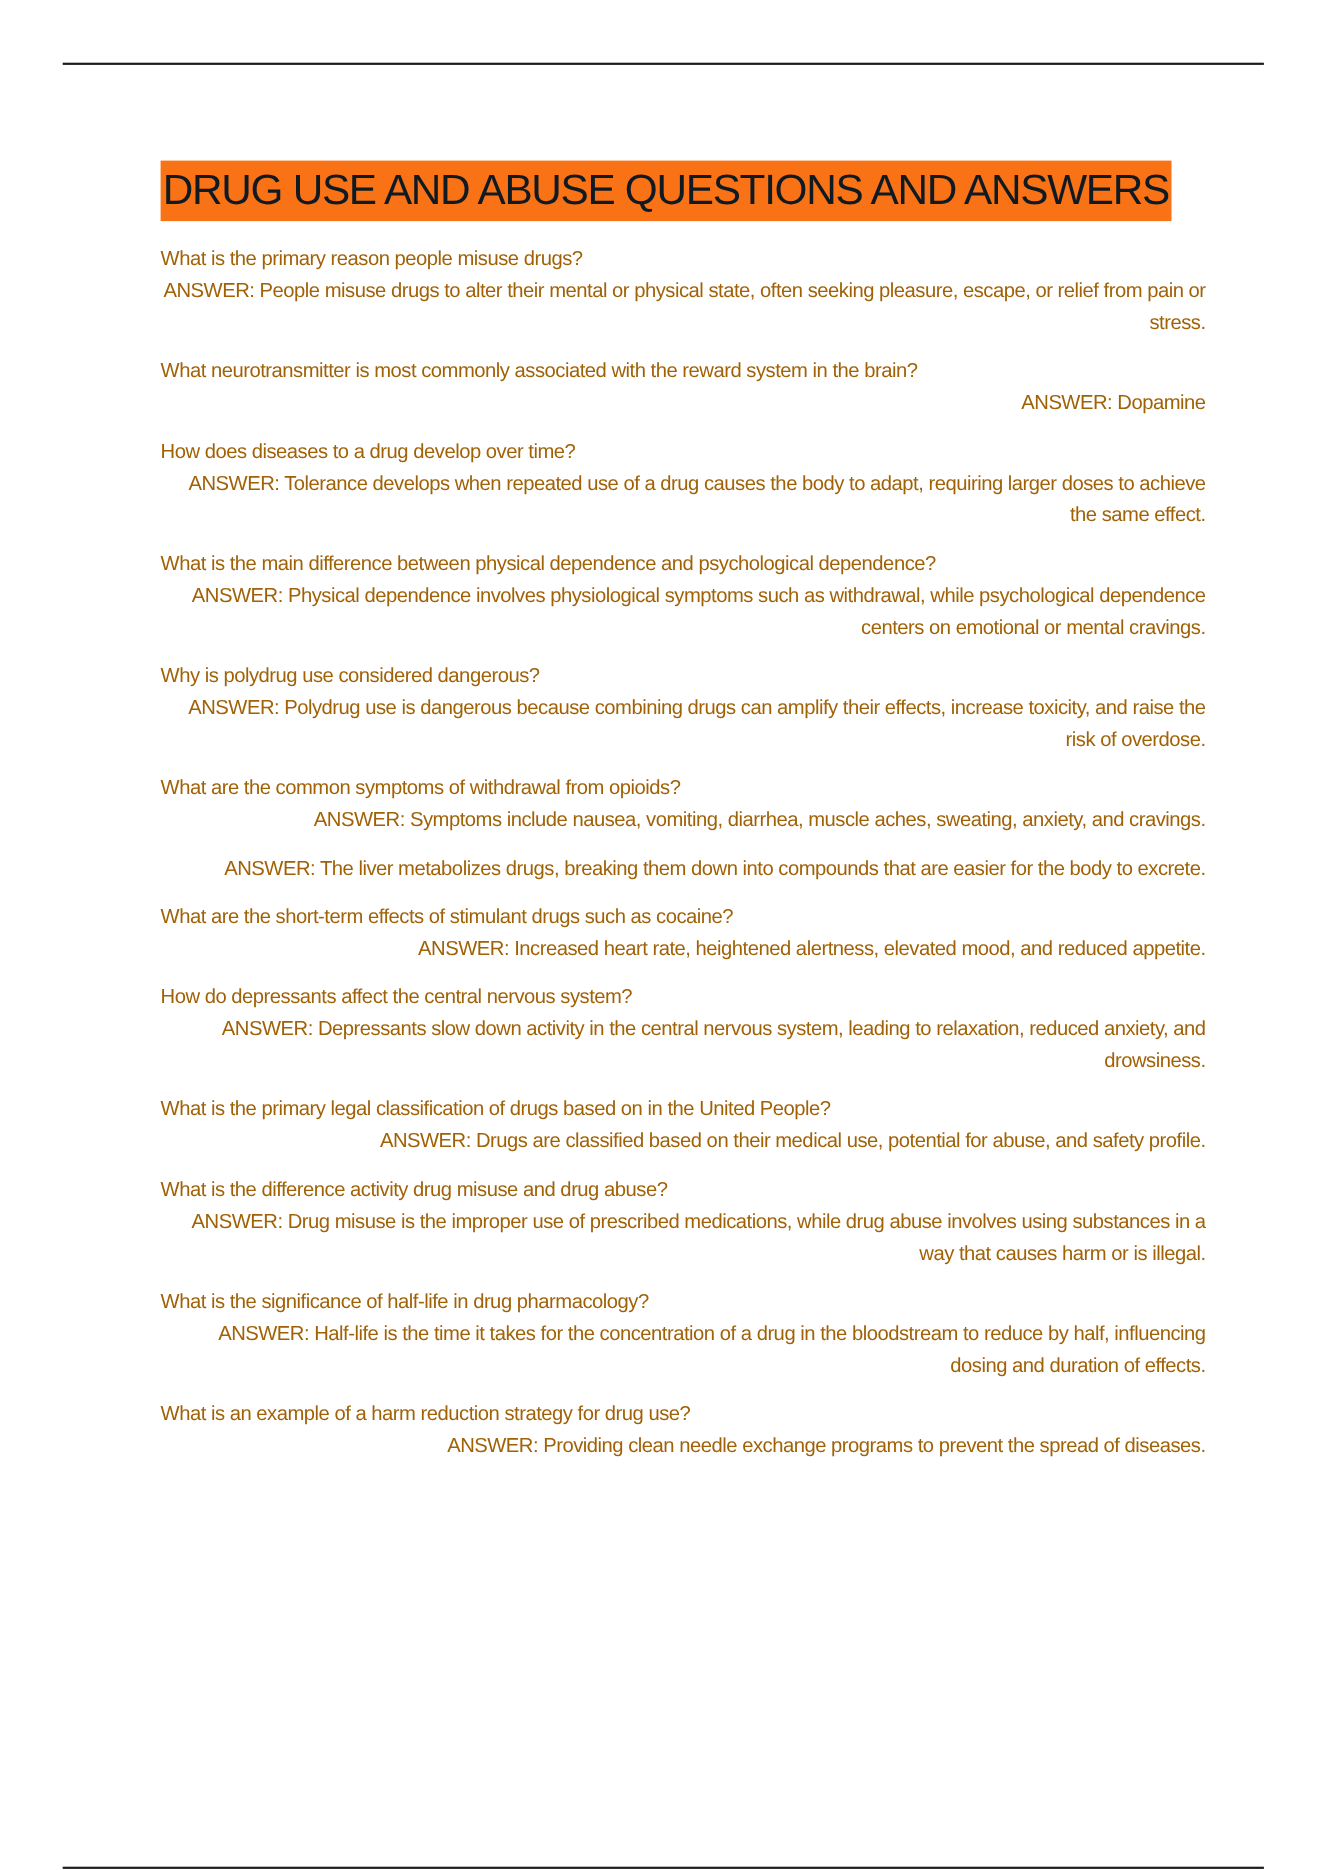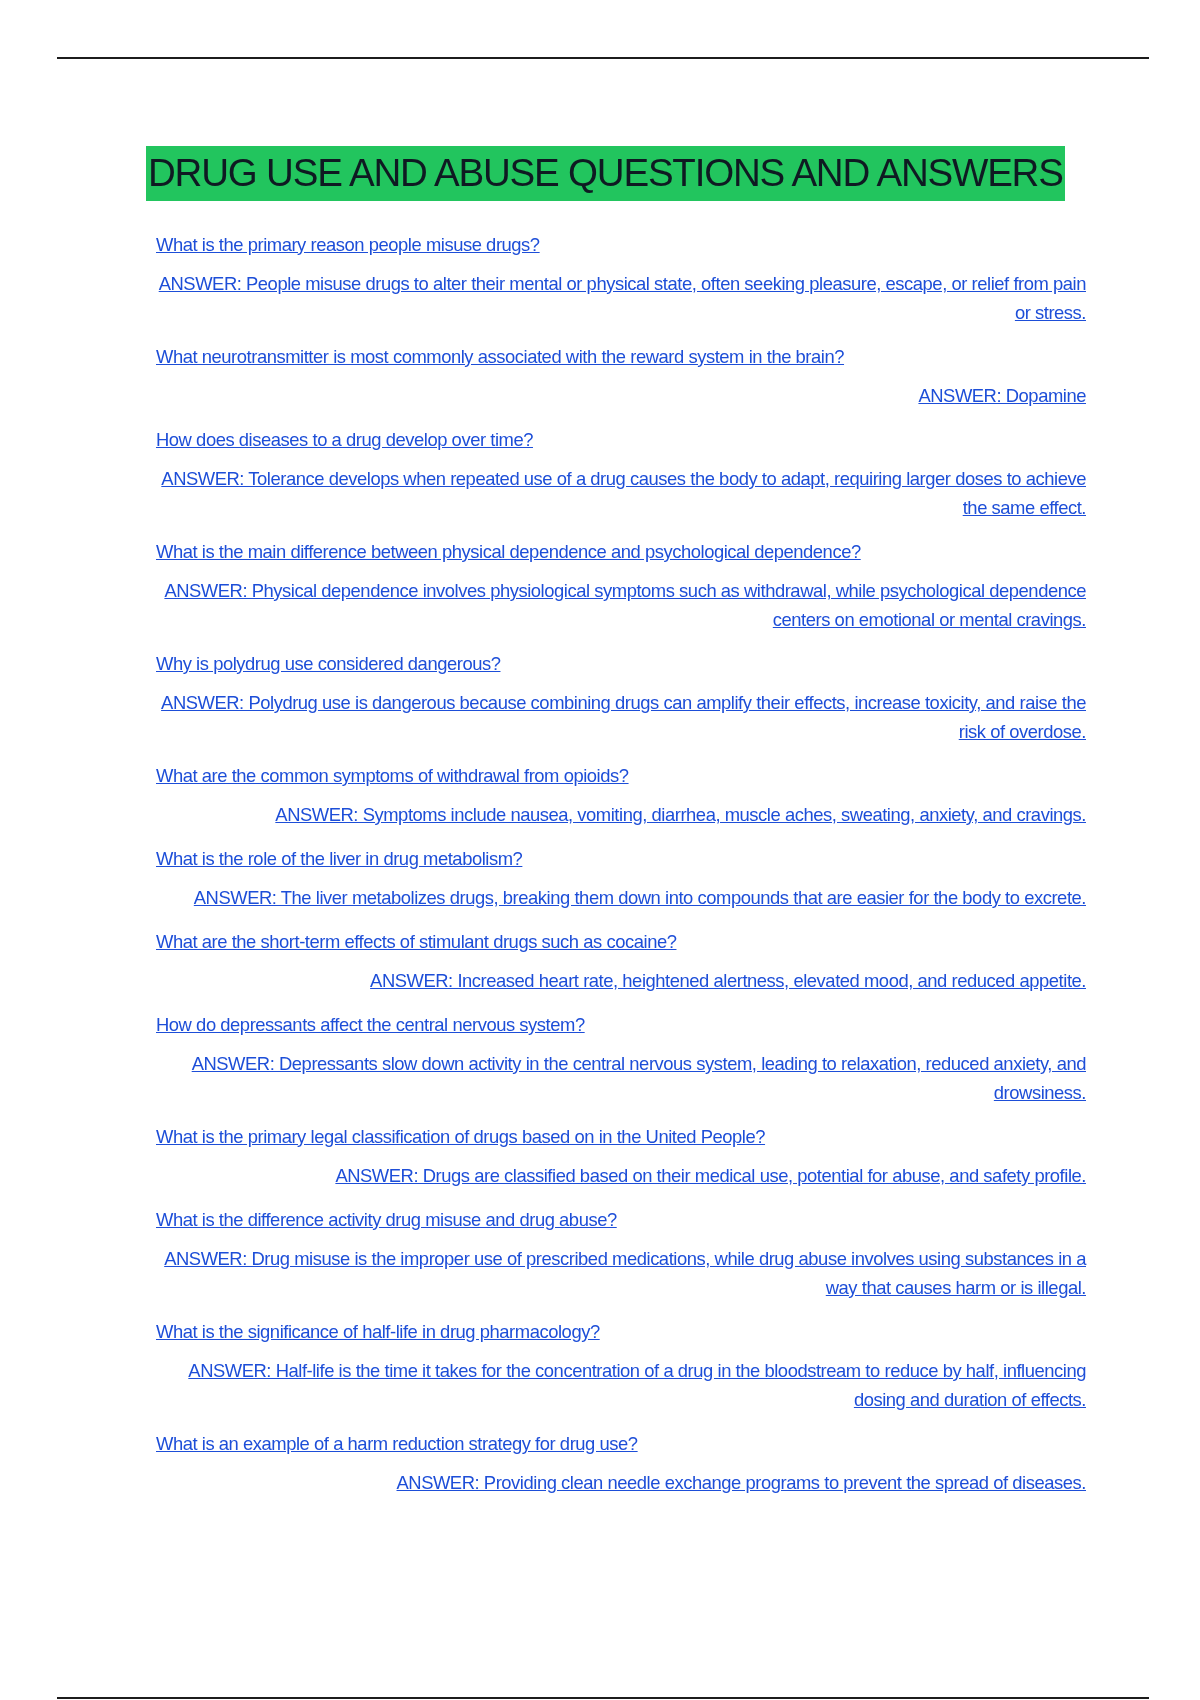--- a/index.html
+++ b/index.html
@@ -10,30 +10,30 @@
   .rule.bottom { top: 1697px; }
   .title-wrap { position: absolute; left: 146px; top: 146px; }
   .title {
     display: inline-block; margin: 0; padding: 2px 2px 3px 2px;
     font-size: 38.5px; font-weight: normal; letter-spacing: -1.2px;
     line-height: 50px; color: #0f1a22;
     font-family: "Liberation Sans Narrow", "Liberation Sans", sans-serif;
   }
   .qa-list { position: absolute; left: 146px; top: 220px; width: 950px; }
   .qa { margin: 0 0 15px 0; }
-  .q, .a { margin: 10px; font-size: 18.4px; line-height: 29px; letter-spacing: -0.45px; color: #1d4ed8; text-decoration: underline; }
+  .q, .a { margin: 0; font-size: 18.4px; line-height: 29px; letter-spacing: -0.45px; color: #a16207; }
   .a { text-align: right; }
 </style>
 </head>
 <body>
 
 <div class="rule top"></div>
 
 <div class="title-wrap">
-  <h1 class="title" id="doc-title" style="background: #22c55e;">DRUG USE AND ABUSE QUESTIONS AND ANSWERS</h1>
+  <h1 class="title" id="doc-title" style="background: #f97316;">DRUG USE AND ABUSE QUESTIONS AND ANSWERS</h1>
 </div>
 
 <div class="qa-list" id="qa-list">
   <div class="qa">
       <p class="q">What is the primary reason people misuse drugs?</p>
       <p class="a">ANSWER: People misuse drugs to alter their mental or physical state, often seeking pleasure, escape, or relief from pain or stress.</p>
     </div>
   <div class="qa">
       <p class="q">What neurotransmitter is most commonly associated with the reward system in the brain?</p>
       <p class="a">ANSWER: Dopamine</p>
@@ -48,21 +48,20 @@
     </div>
   <div class="qa">
       <p class="q">Why is polydrug use considered dangerous?</p>
       <p class="a">ANSWER: Polydrug use is dangerous because combining drugs can amplify their effects, increase toxicity, and raise the risk of overdose.</p>
     </div>
   <div class="qa">
       <p class="q">What are the common symptoms of withdrawal from opioids?</p>
       <p class="a">ANSWER: Symptoms include nausea, vomiting, diarrhea, muscle aches, sweating, anxiety, and cravings.</p>
     </div>
   <div class="qa">
-      <p class="q">What is the role of the liver in drug metabolism?</p>
       <p class="a">ANSWER: The liver metabolizes drugs, breaking them down into compounds that are easier for the body to excrete.</p>
     </div>
   <div class="qa">
       <p class="q">What are the short-term effects of stimulant drugs such as cocaine?</p>
       <p class="a">ANSWER: Increased heart rate, heightened alertness, elevated mood, and reduced appetite.</p>
     </div>
   <div class="qa">
       <p class="q">How do depressants affect the central nervous system?</p>
       <p class="a">ANSWER: Depressants slow down activity in the central nervous system, leading to relaxation, reduced anxiety, and drowsiness.</p>
     </div>

